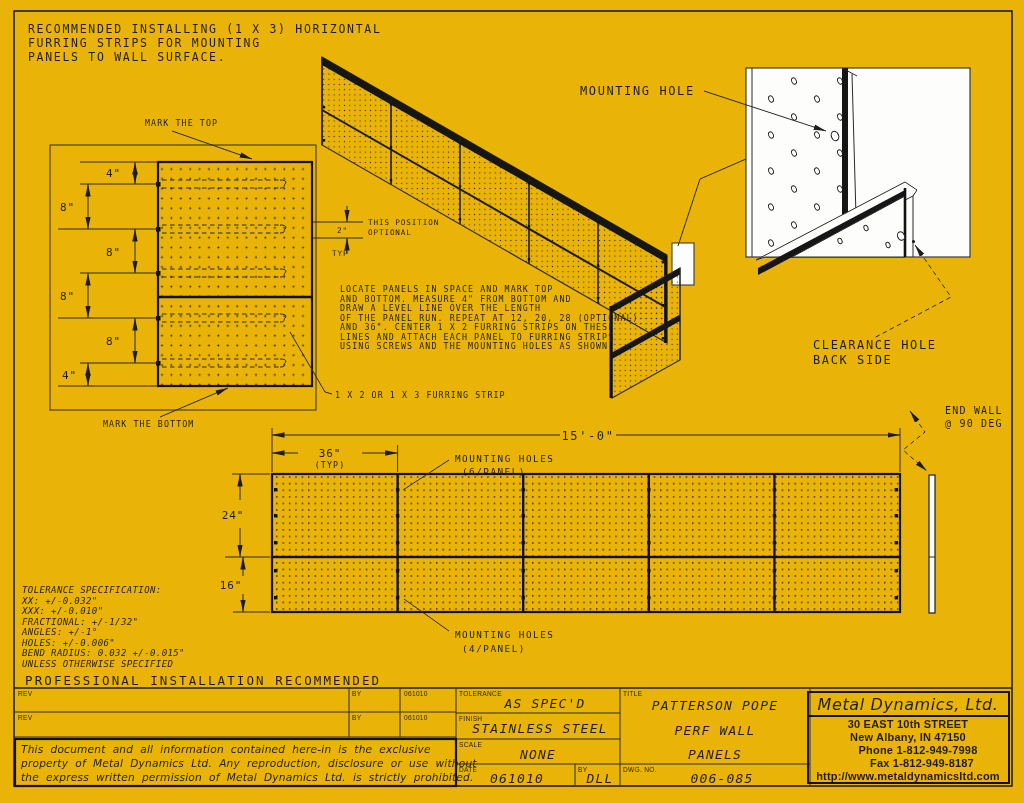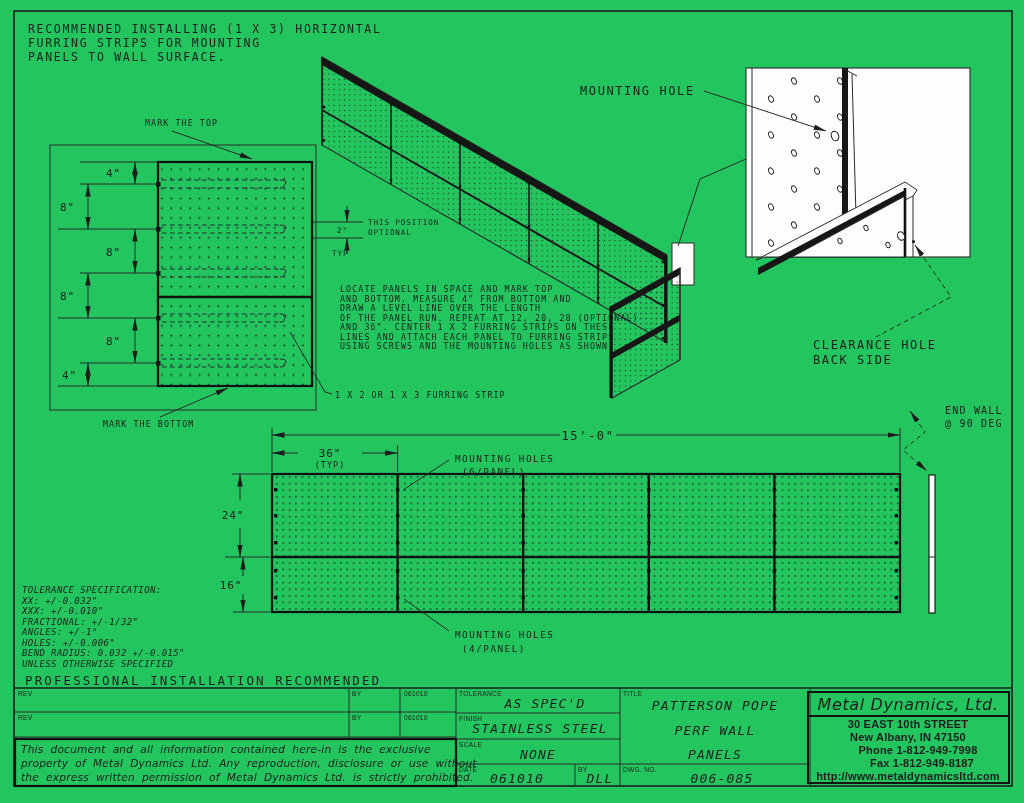--- a/index.html
+++ b/index.html
@@ -1,16 +1,16 @@
 <!DOCTYPE html>
 <html><head>
 <meta charset="utf-8">
 <style>
   html,body{margin:0;padding:0;background:#e8e8e6;}
-  .sheet{position:relative;width:1024px;height:803px;background:#22c55e;margin:0 auto;}
+  .sheet{position:relative;width:1024px;height:803px;background:#eab308;margin:0 auto;}
   svg{position:absolute;left:0;top:0;}
   text{fill:#1e1e1e;font-family:"DejaVu Sans Mono",monospace;}
   .t8  {font-size:8.3px;letter-spacing:1.1px;}
   .t7  {font-size:7.6px;letter-spacing:0.9px;}
   .t9  {font-size:9.3px;letter-spacing:1.5px;}
   .t11 {font-size:11px;letter-spacing:0.8px;}
   .t12 {font-size:12px;letter-spacing:1.6px;}
   .t10 {font-size:10px;letter-spacing:1.2px;}
   .note{font-size:11.5px;letter-spacing:1.7px;}
   .prof{font-size:12.5px;letter-spacing:2.1px;}

